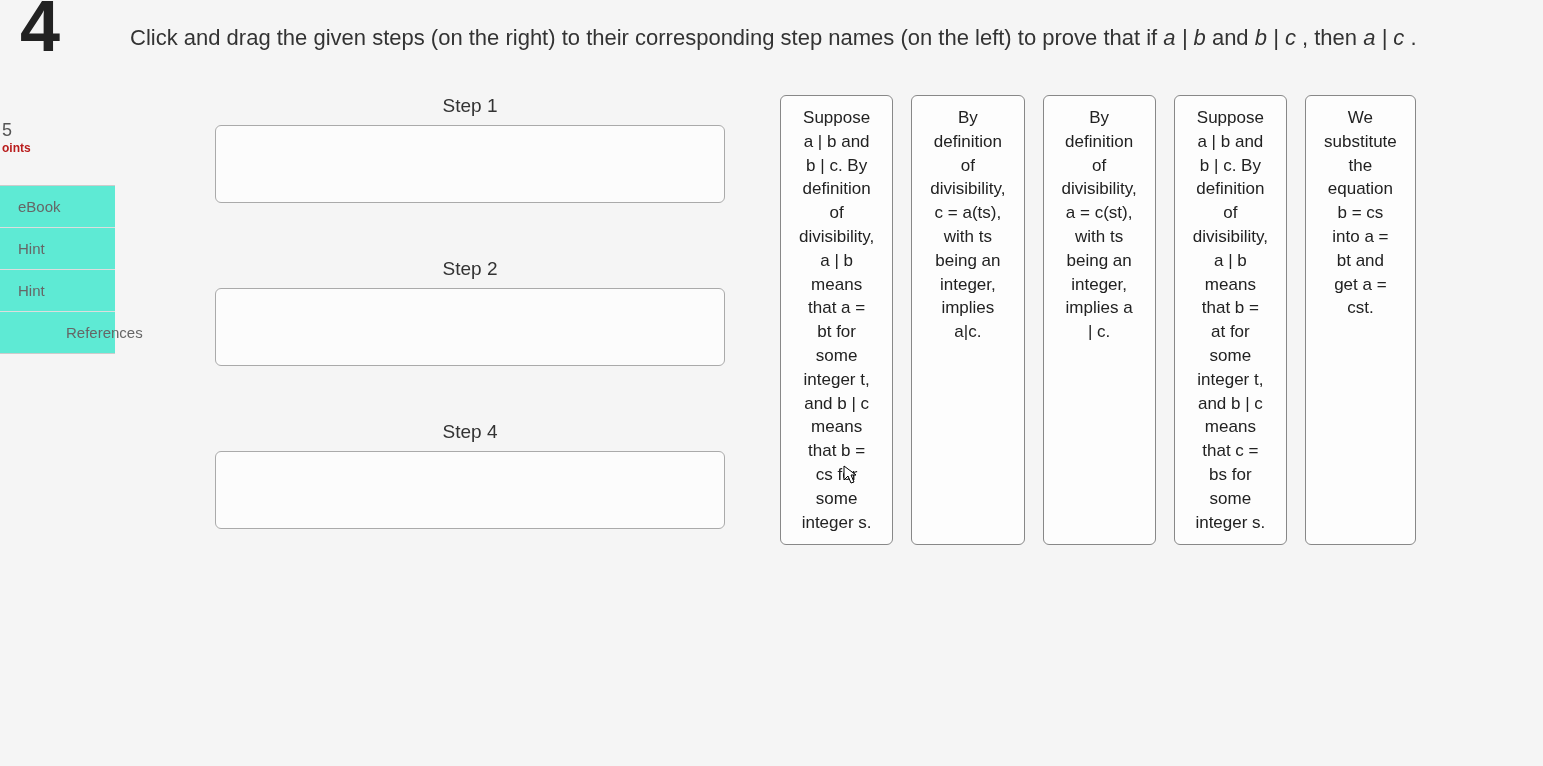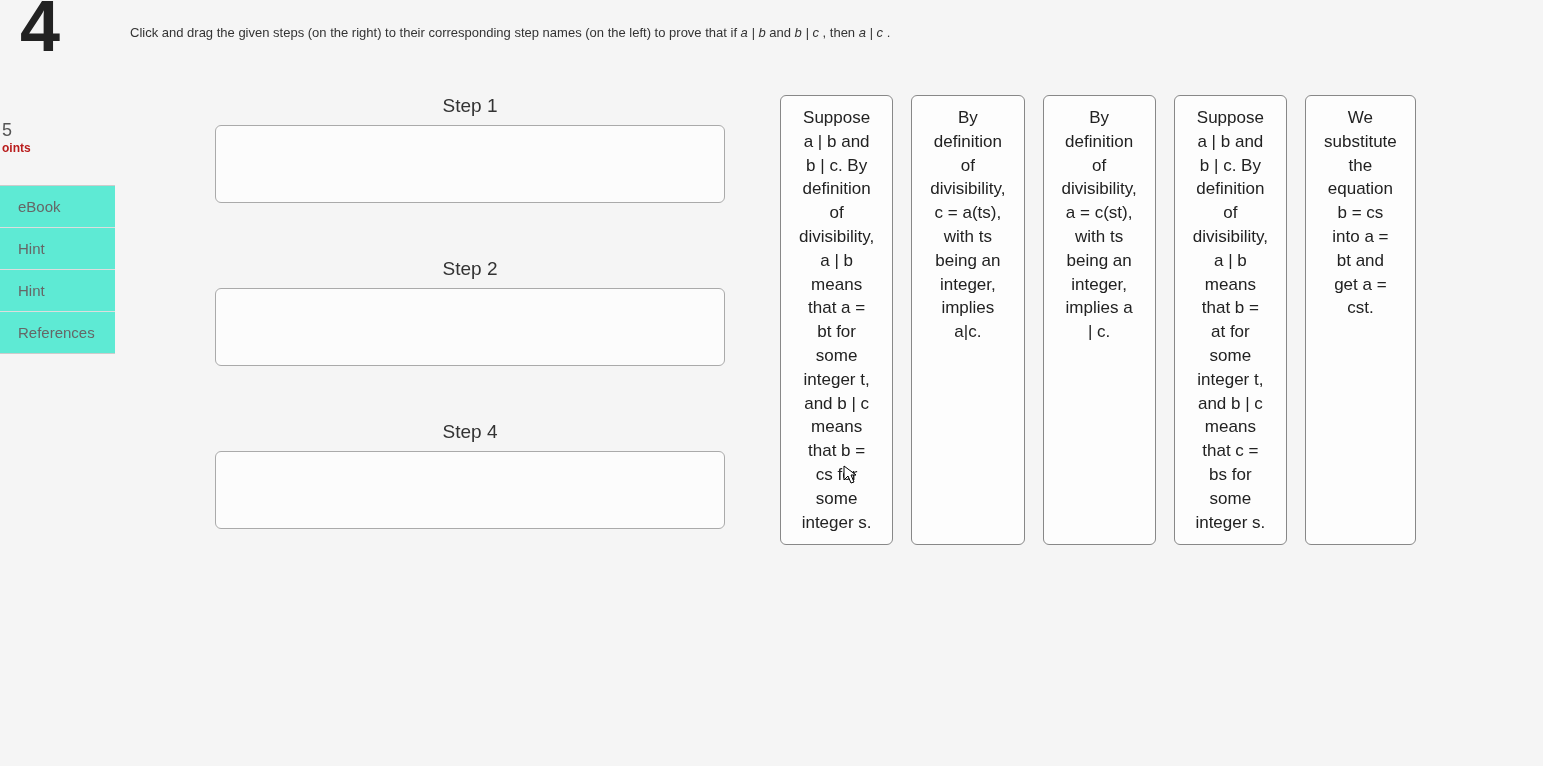--- a/index.html
+++ b/index.html
@@ -22,21 +22,21 @@
       font-size: 72px;
       font-weight: bold;
       color: #222;
       padding: 0 20px;
     }
     .instructions {
       position: absolute;
       top: 25px;
       left: 130px;
       right: 30px;
-      font-size: 13px;
+      font-size: 22px;
       color: #333;
     }
     .instructions .italic {
       font-style: italic;
     }
     .sidebar {
       position: absolute;
       left: 0;
       top: 120px;
       width: 115px;
@@ -61,20 +61,21 @@
     }
     .sidebar-link {
       padding: 12px 18px;
       font-size: 15px;
       color: #666;
       border-bottom: 1px solid #ddd;
       cursor: pointer;
     }
     .sidebar-link:last-child {
       border-bottom: none;
+      margin-left: 48px;
     }
     .main-area {
       position: absolute;
       left: 210px;
       top: 95px;
       width: 1300px;
       display: flex;
     }
     .drop-column {
       width: 520px;

